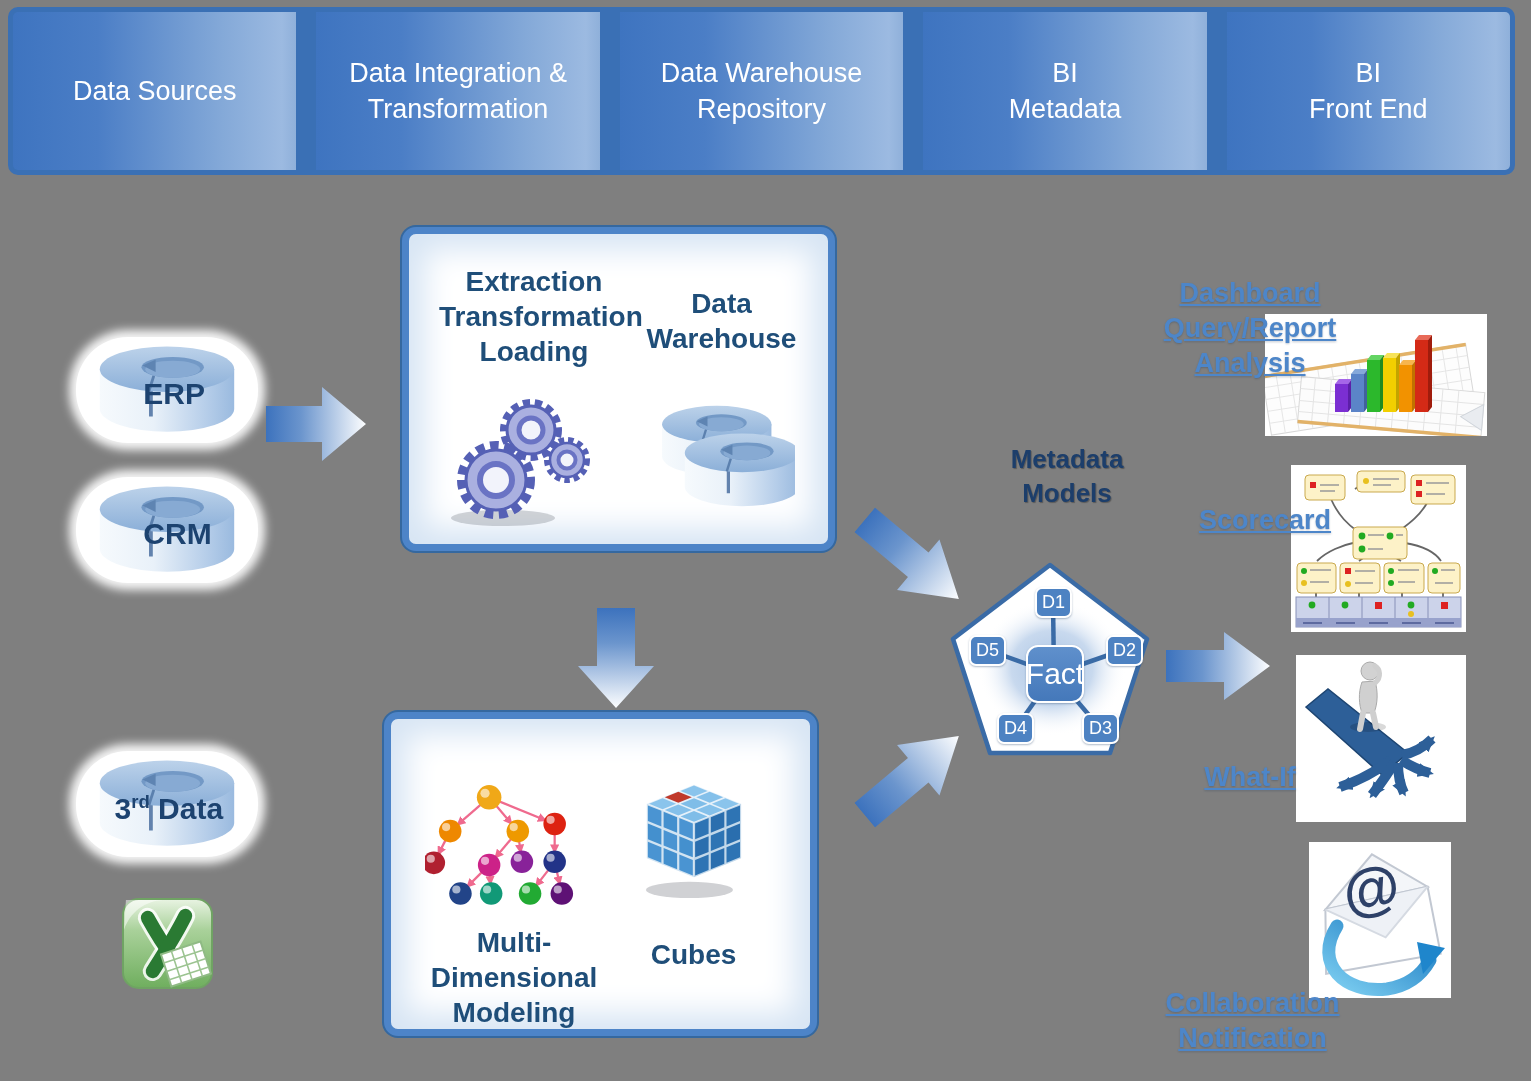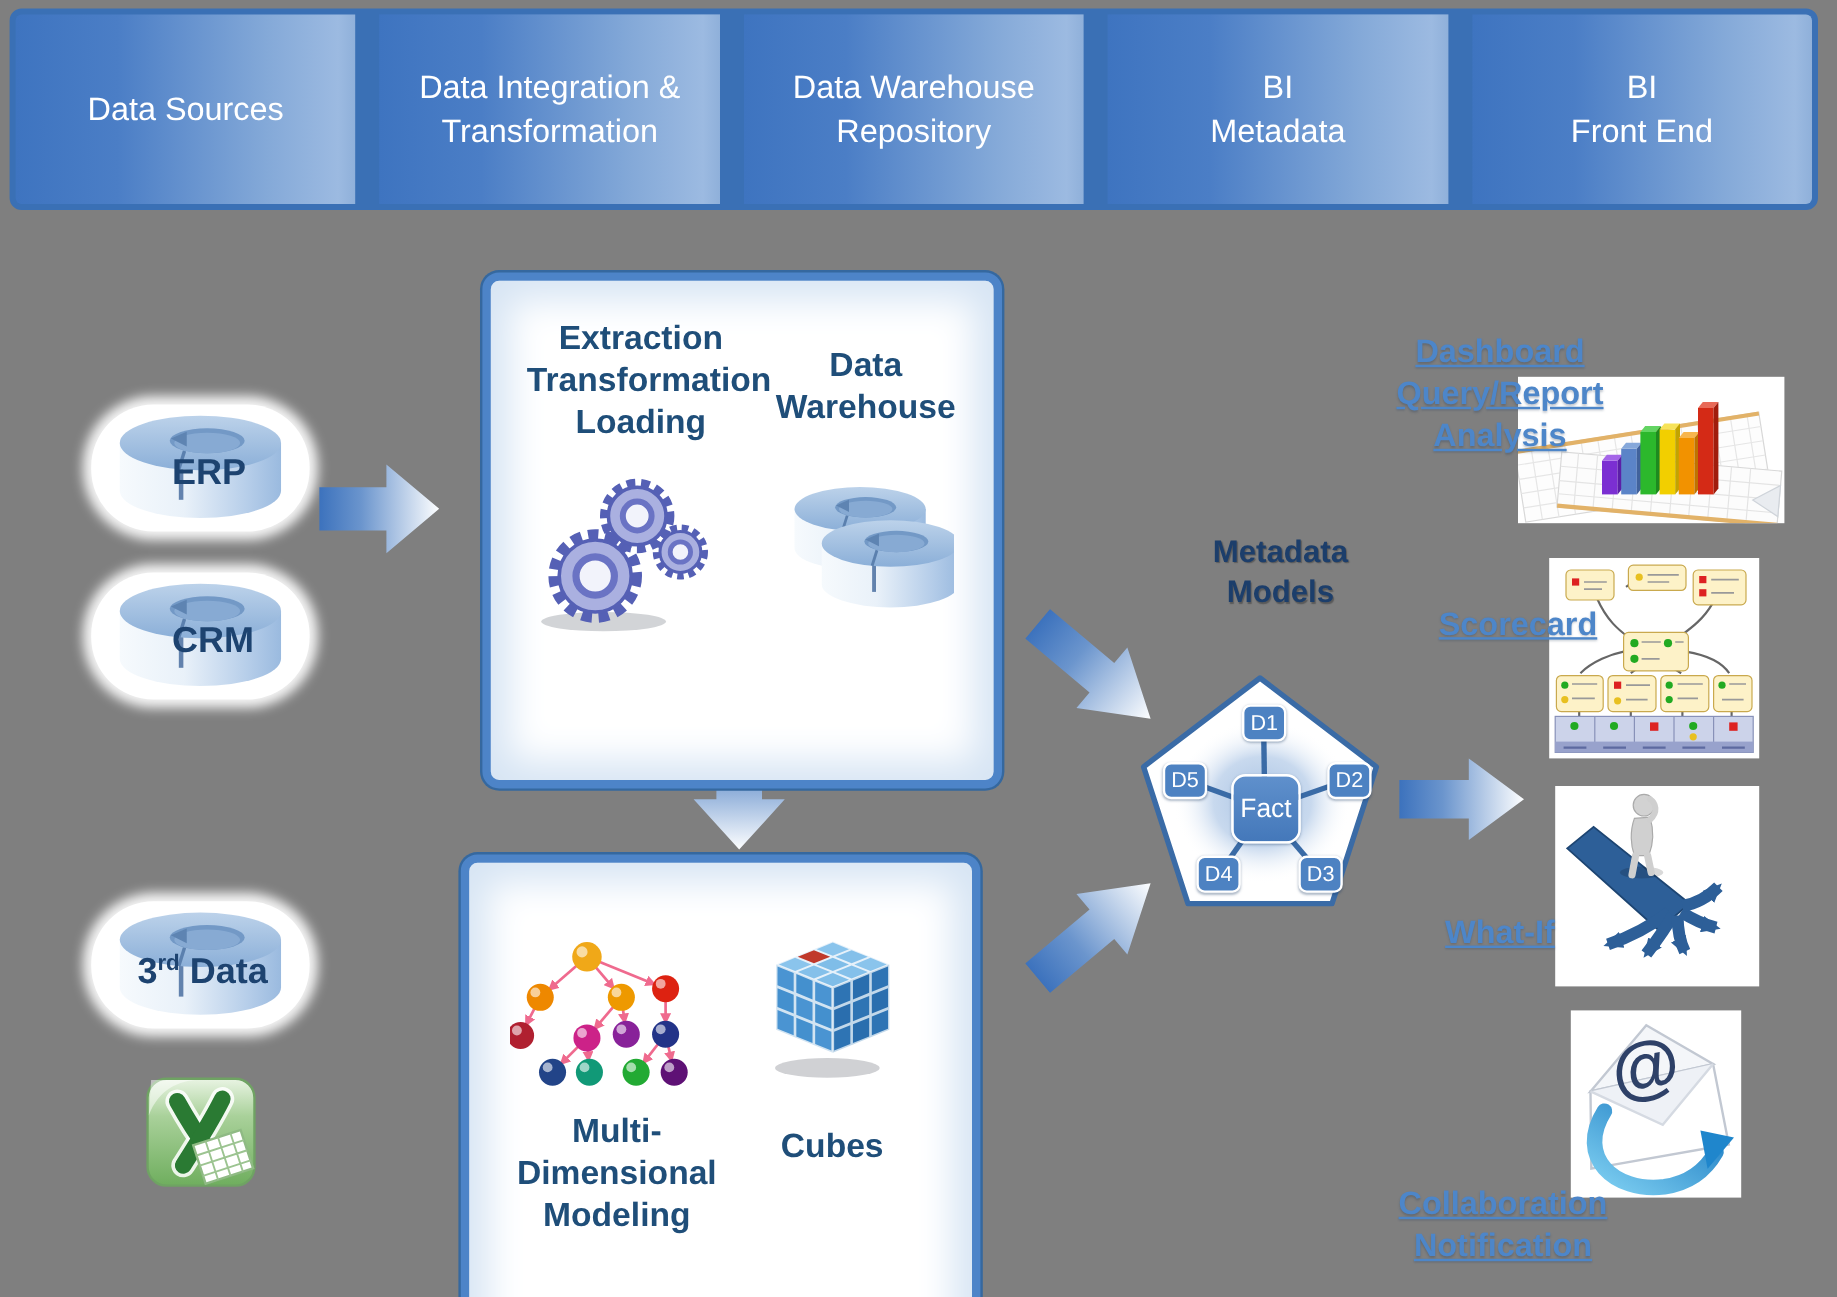--- a/index.html
+++ b/index.html
@@ -19,36 +19,36 @@
 
   
   .srcItem{left:76px;width:182px;height:106px;background:#fff;border-radius:52px;
            box-shadow:0 0 10px 7px rgba(255,255,255,.92);}
   .srcItem svg{position:absolute;left:0;top:0;}
   .cylLabel{position:absolute;left:37%;top:38%;font-size:30px;font-weight:bold;color:#1d4370;}
   .cylLabel.wide{left:8%;width:86%;text-align:center;}
   .cylLabel sup{font-size:.62em;}
 
   
-  .bigbox{width:433px;height:430px;background:#fff;border:7px solid #4d84c8;border-radius:14px;
+  .bigbox{width:433px;height:324px;background:#fff;border:7px solid #4d84c8;border-radius:14px;
           box-sizing:border-box;box-shadow:0 0 0 2px #35689f, inset 0 0 30px 16px #d7e5f4;}
   .boxTitle{color:#1f4e79;font-weight:bold;font-size:28px;line-height:1.25;text-align:center;}
 
   
   .blueLbl{color:#4d86c9;font-weight:bold;font-size:27px;line-height:1.29;text-align:center;
            text-shadow:0 1px 2px rgba(30,50,80,.28);z-index:6;text-decoration:underline;}
   #metaTitle{color:#1c3e6b;font-weight:bold;font-size:26px;line-height:1.3;text-align:center;
              text-shadow:1px 1px 1px rgba(0,0,0,.3);}
 
   
   #pent{left:950px;top:562px;width:200px;height:196px;text-align:center;}
   .pnode{position:absolute;width:37px;height:31px;background:#4d82c2;border:2.5px solid #fff;
          border-radius:7px;color:#fff;font-size:18px;display:flex;align-items:center;
          justify-content:center;box-sizing:border-box;box-shadow:0 1px 2px rgba(30,60,100,.35);}
-  #factNode{width:58px;height:58px;border-radius:12px;font-size:22px;
+  #factNode{width:58px;height:58px;border-radius:12px;font-size:30px;
             background:linear-gradient(180deg,#5f90cc,#4478ba);}
 
   
   .imgTile{background:#fff;overflow:hidden;z-index:2;}
 </style>
 </head>
 <body>
 
 <div id="stage">
 

